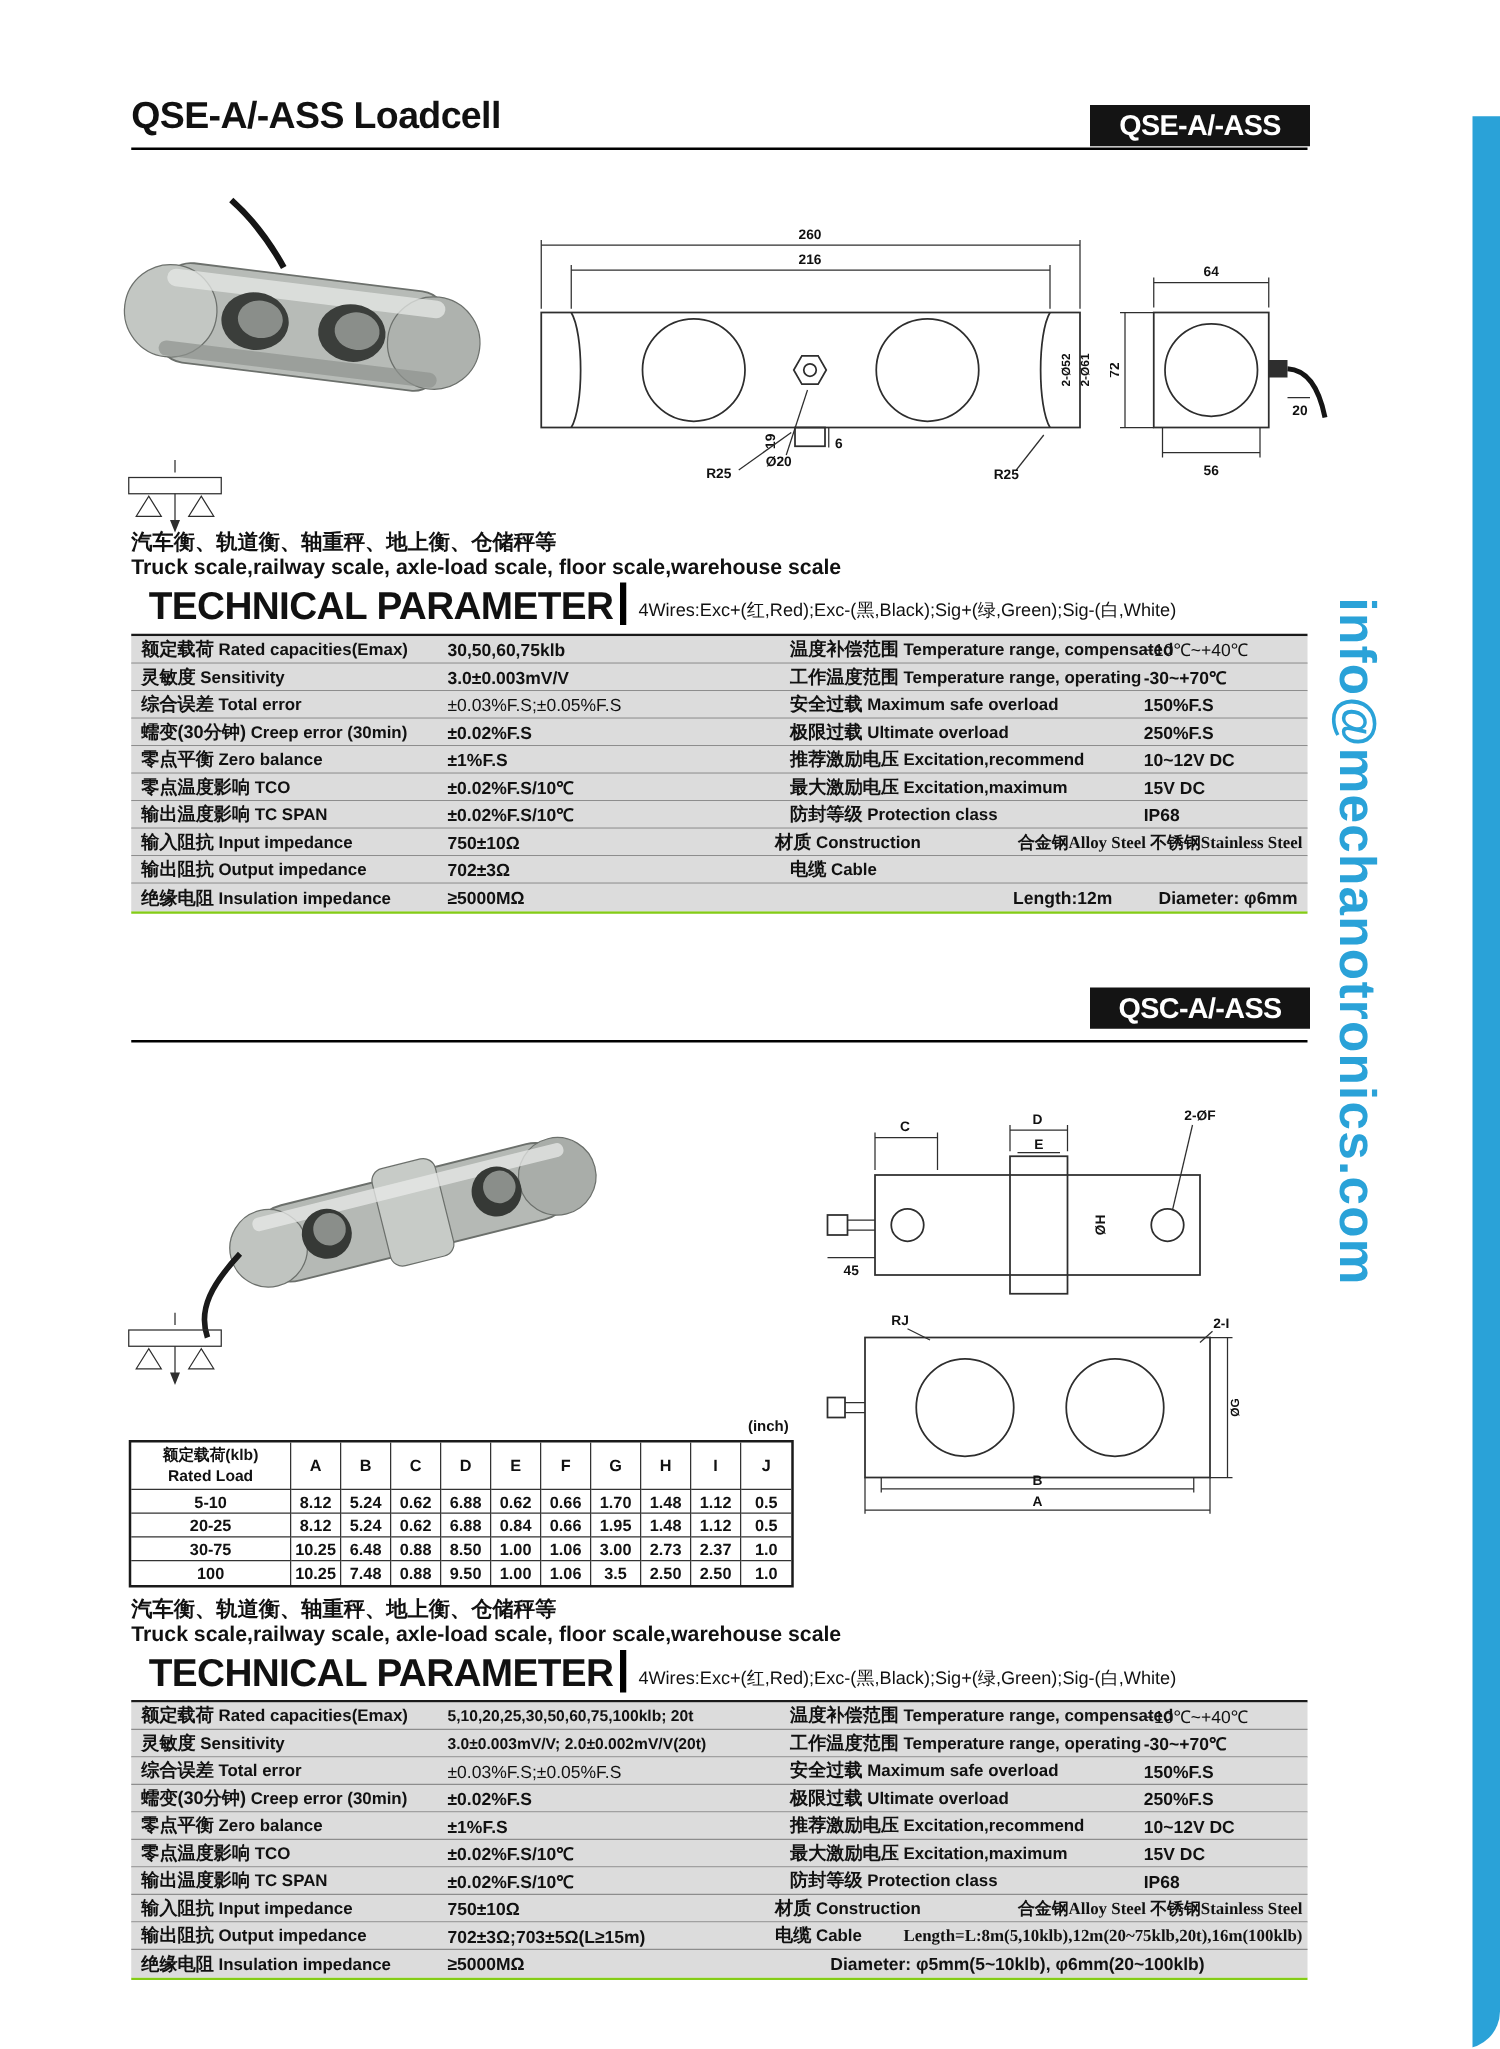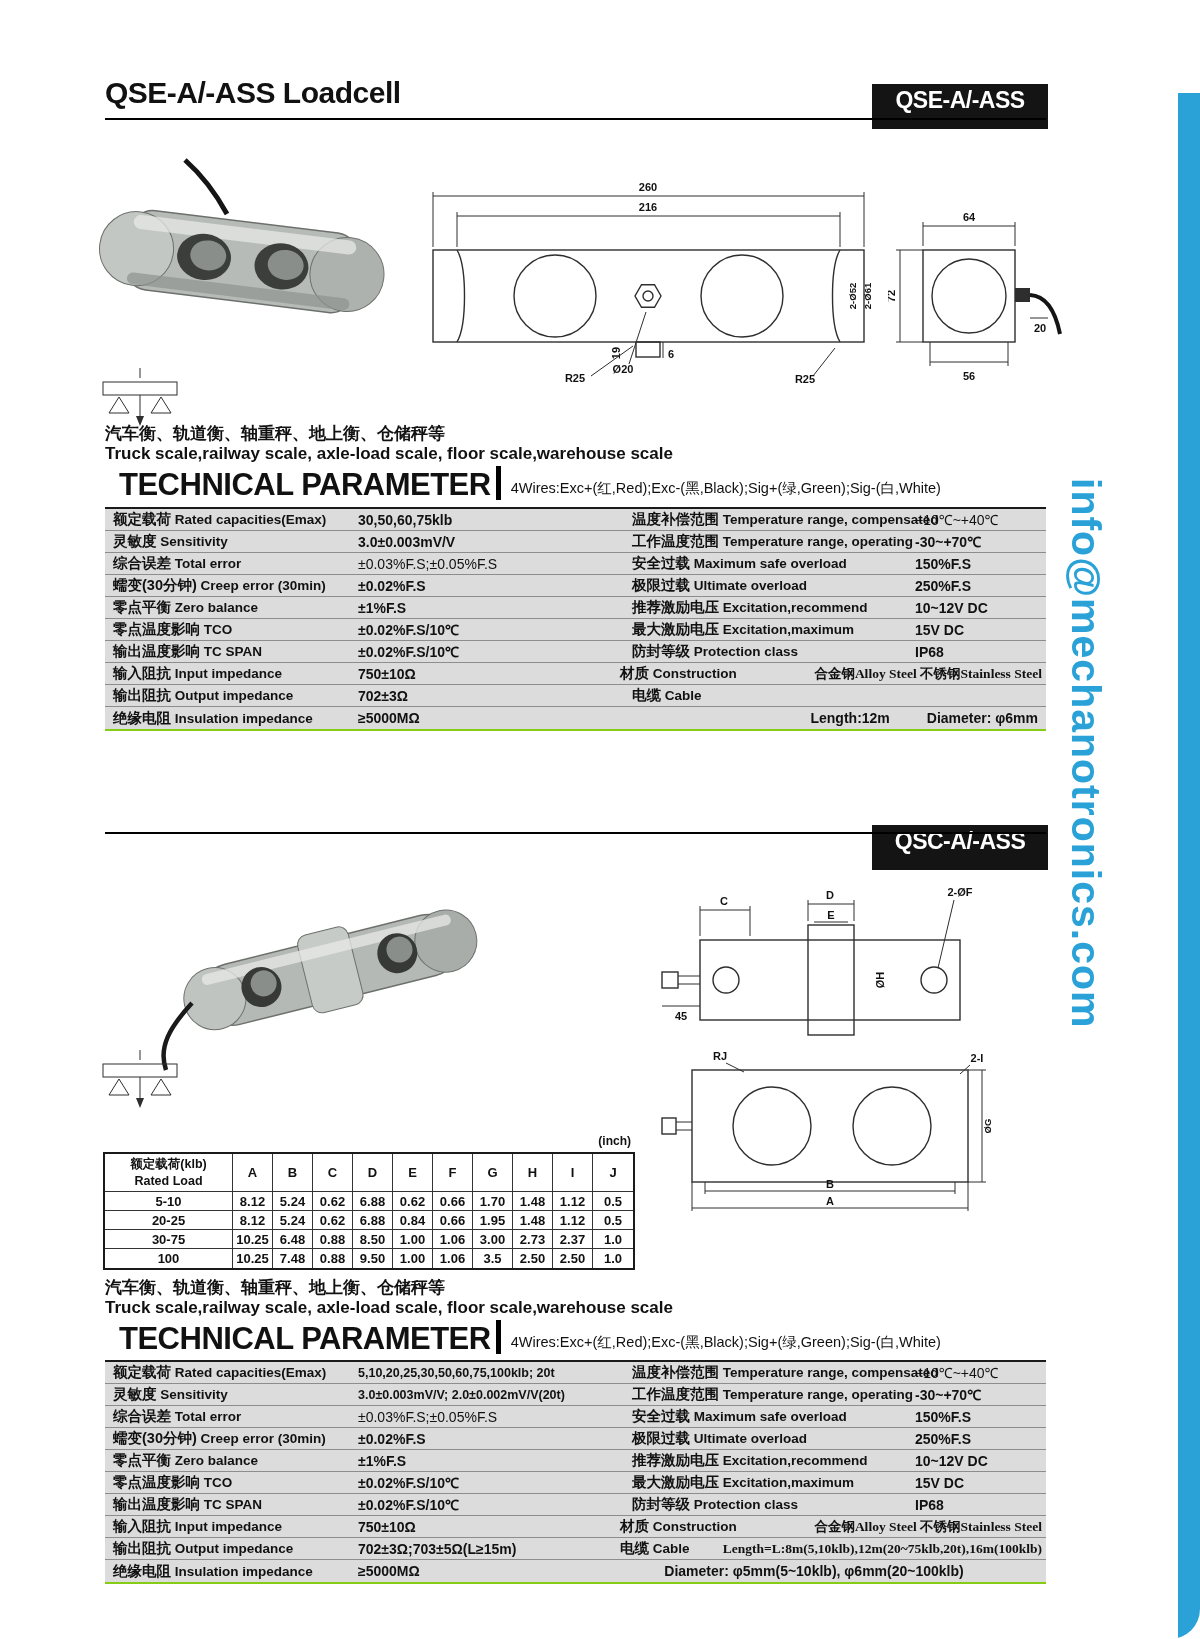--- a/index.html
+++ b/index.html
@@ -1,20 +1,20 @@
 <!DOCTYPE html>
 <html><head>
 <meta charset="utf-8">
 <style>
   html,body{margin:0;padding:0;background:#fff;}
   .page{position:relative;width:1200px;height:1639px;background:#fff;overflow:hidden;
         font-family:"Liberation Sans",sans-serif;color:#111;border-radius:30px;}
   .abs{position:absolute;}
   .title{font-size:30px;font-weight:bold;letter-spacing:-0.5px;white-space:nowrap;}
-  .badge{width:176px;height:45px;background:#141414;color:#fff;font-size:23px;font-weight:bold;
+  .badge{width:176px;height:33px;background:#141414;color:#fff;font-size:23px;font-weight:bold;
          text-align:center;line-height:33px;letter-spacing:-0.5px;}
   .rule{height:2px;background:#000;}
   .apps-cn{font-size:17px;font-weight:bold;white-space:nowrap;}
   .apps-en{font-size:17px;font-weight:bold;white-space:nowrap;}
   .tech-row{display:flex;align-items:flex-end;}
   .tech-h{font-size:31px;font-weight:bold;letter-spacing:-0.5px;line-height:1;margin-left:14px;}
   .tech-bar{width:5px;height:34px;background:#000;margin-left:5px;}
   .wires{font-size:14.5px;margin-left:10px;padding-bottom:2px;white-space:nowrap;}
 
   .ptable{width:941px;border-top:2px solid #1a1a1a;border-bottom:2px solid #84cc16;}
@@ -209,21 +209,21 @@
       <div class="prow">
         <div class="cell lbl-l"><span class="cn">绝缘电阻</span><span class="en"> Insulation impedance</span></div>
         <div class="cell val-l val">≥5000MΩ</div>
         <div class="cell parts-r">
           <span class="val">Length:12m</span>
           <span class="val">Diameter: φ6mm</span>
         </div>
       </div>
     </div>
 
-  <div class="abs badge" style="left:872px;top:825px;">QSC-A/-ASS</div>
+  <div class="abs badge" style="left:872px;top:790px;">QSC-A/-ASS</div>
   <div class="abs rule" style="left:105px;top:832px;width:941px;"></div>
 
   <svg class="abs" style="left:140px;top:855px;" width="370" height="225" viewBox="0 0 370 225">
     <g transform="rotate(-14 185 110)">
       <rect x="58" y="85" width="262" height="62" rx="30" fill="#b5b9b5" stroke="#6c706c" stroke-width="1.5"></rect>
       <circle cx="70" cy="116" r="31" fill="#c0c4c0" stroke="#6c706c"></circle>
       <circle cx="308" cy="116" r="31" fill="#a9ada9" stroke="#6c706c"></circle>
       <rect x="163" y="76" width="52" height="80" rx="10" fill="#c7cbc7" stroke="#6c706c"></rect>
       <rect x="62" y="90" width="256" height="11" rx="5" fill="#e8eae8" opacity="0.75"></rect>
       <circle cx="118" cy="116" r="20" fill="#363936"></circle>

